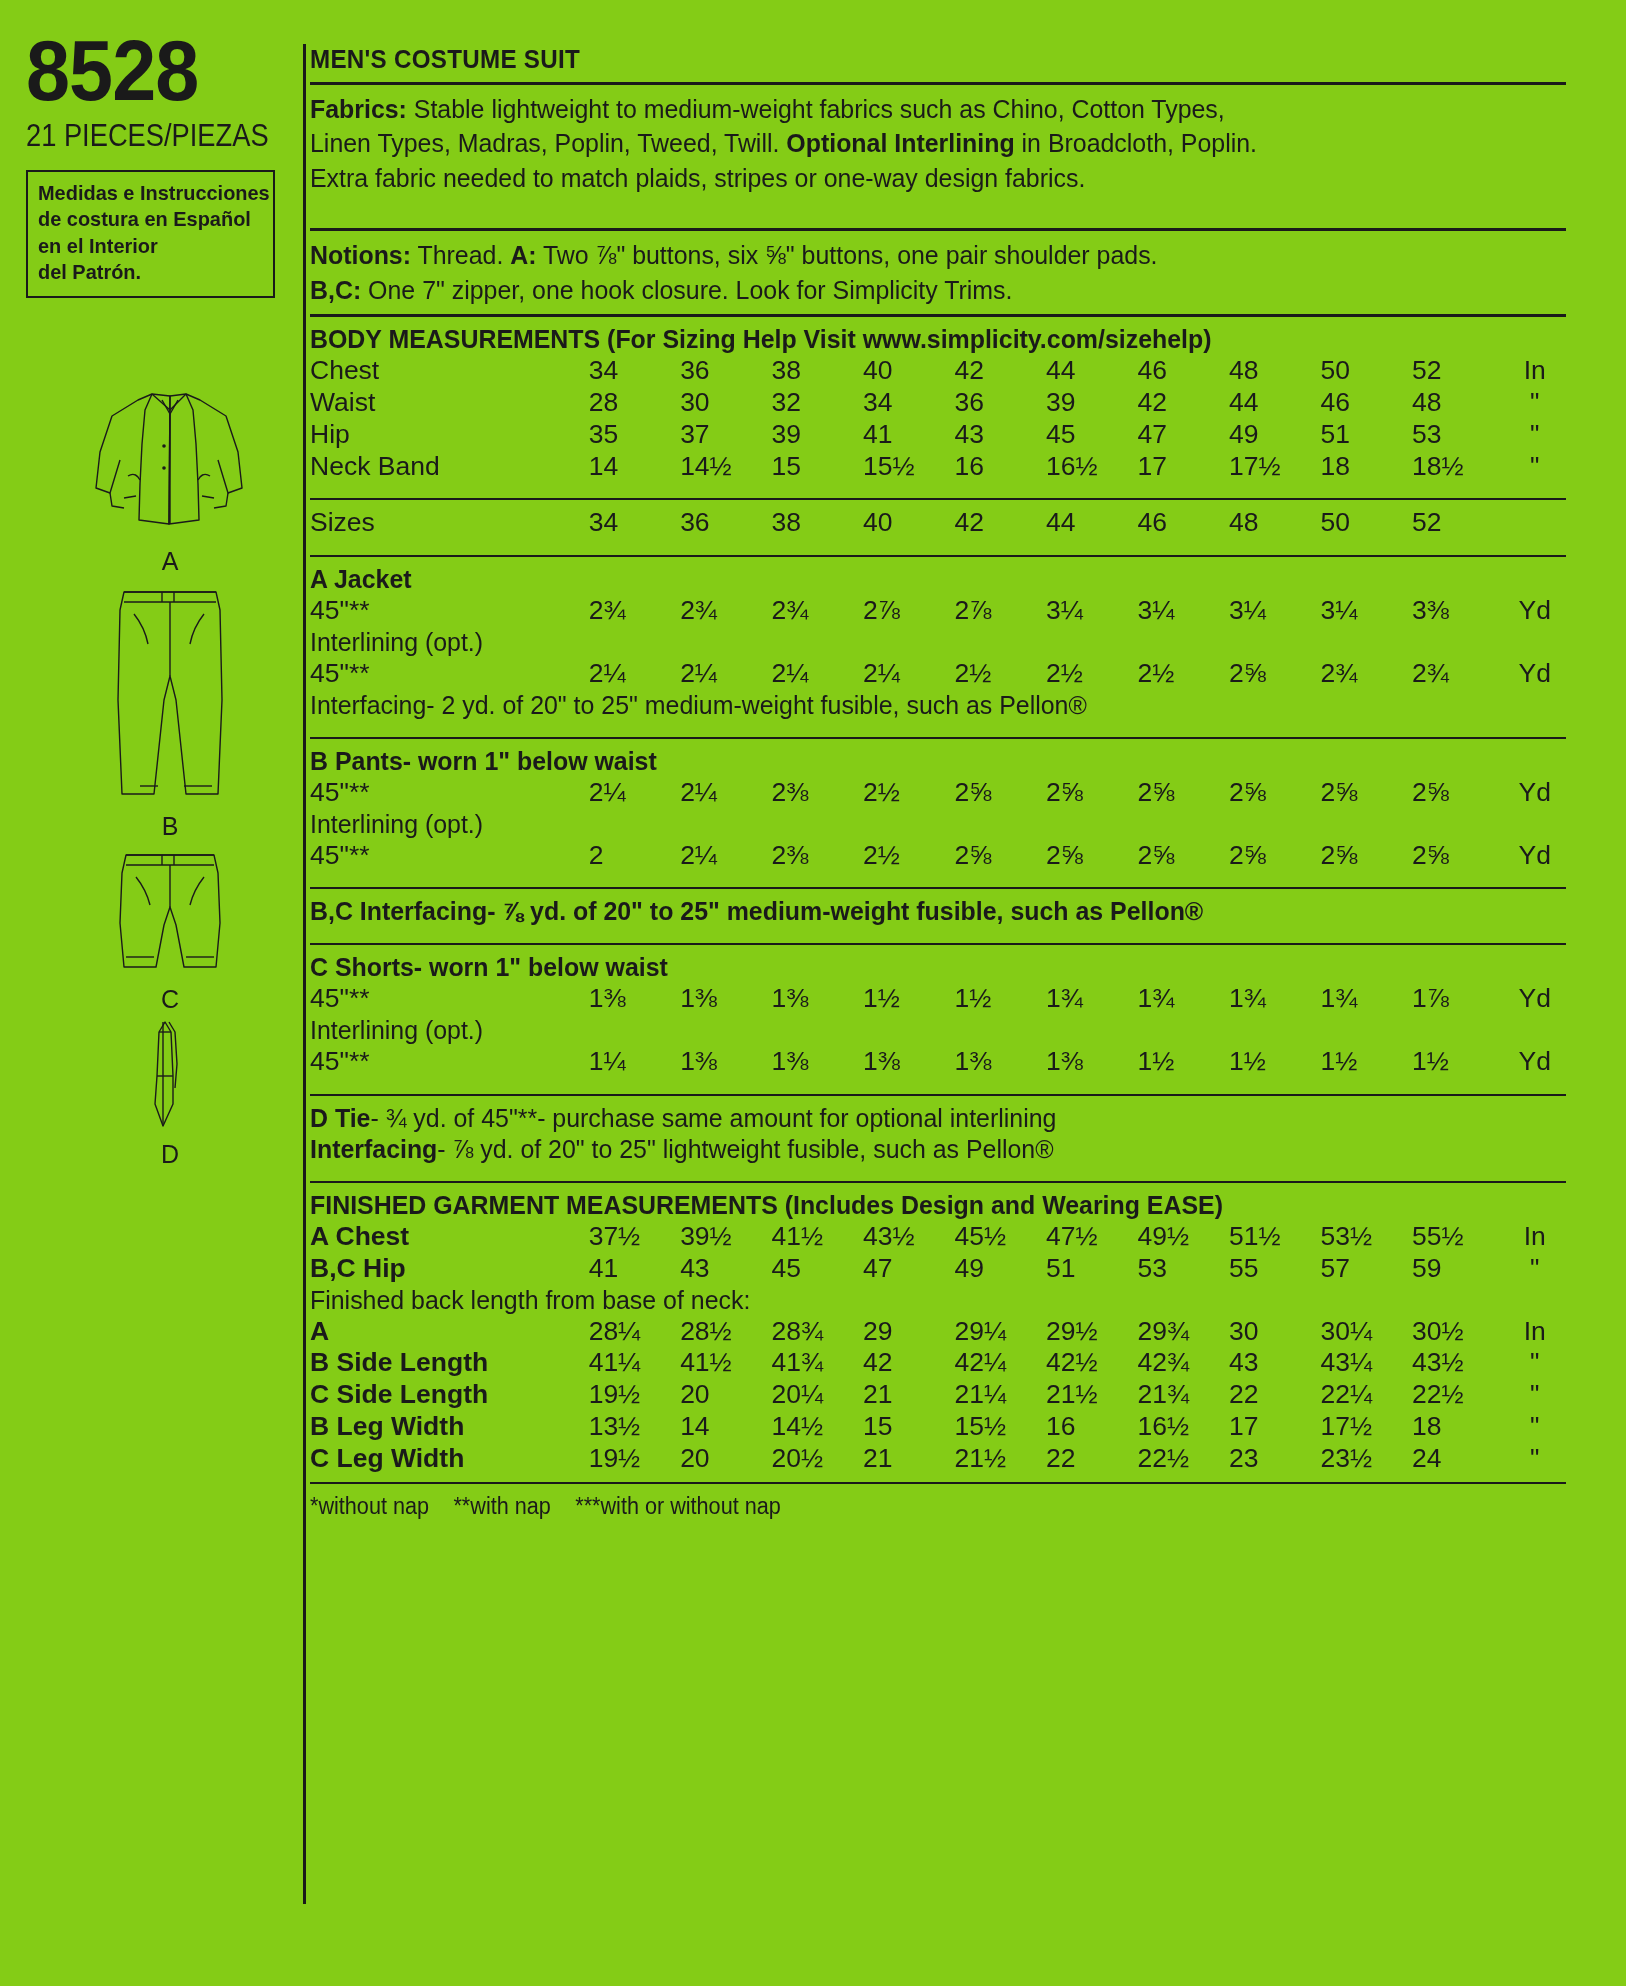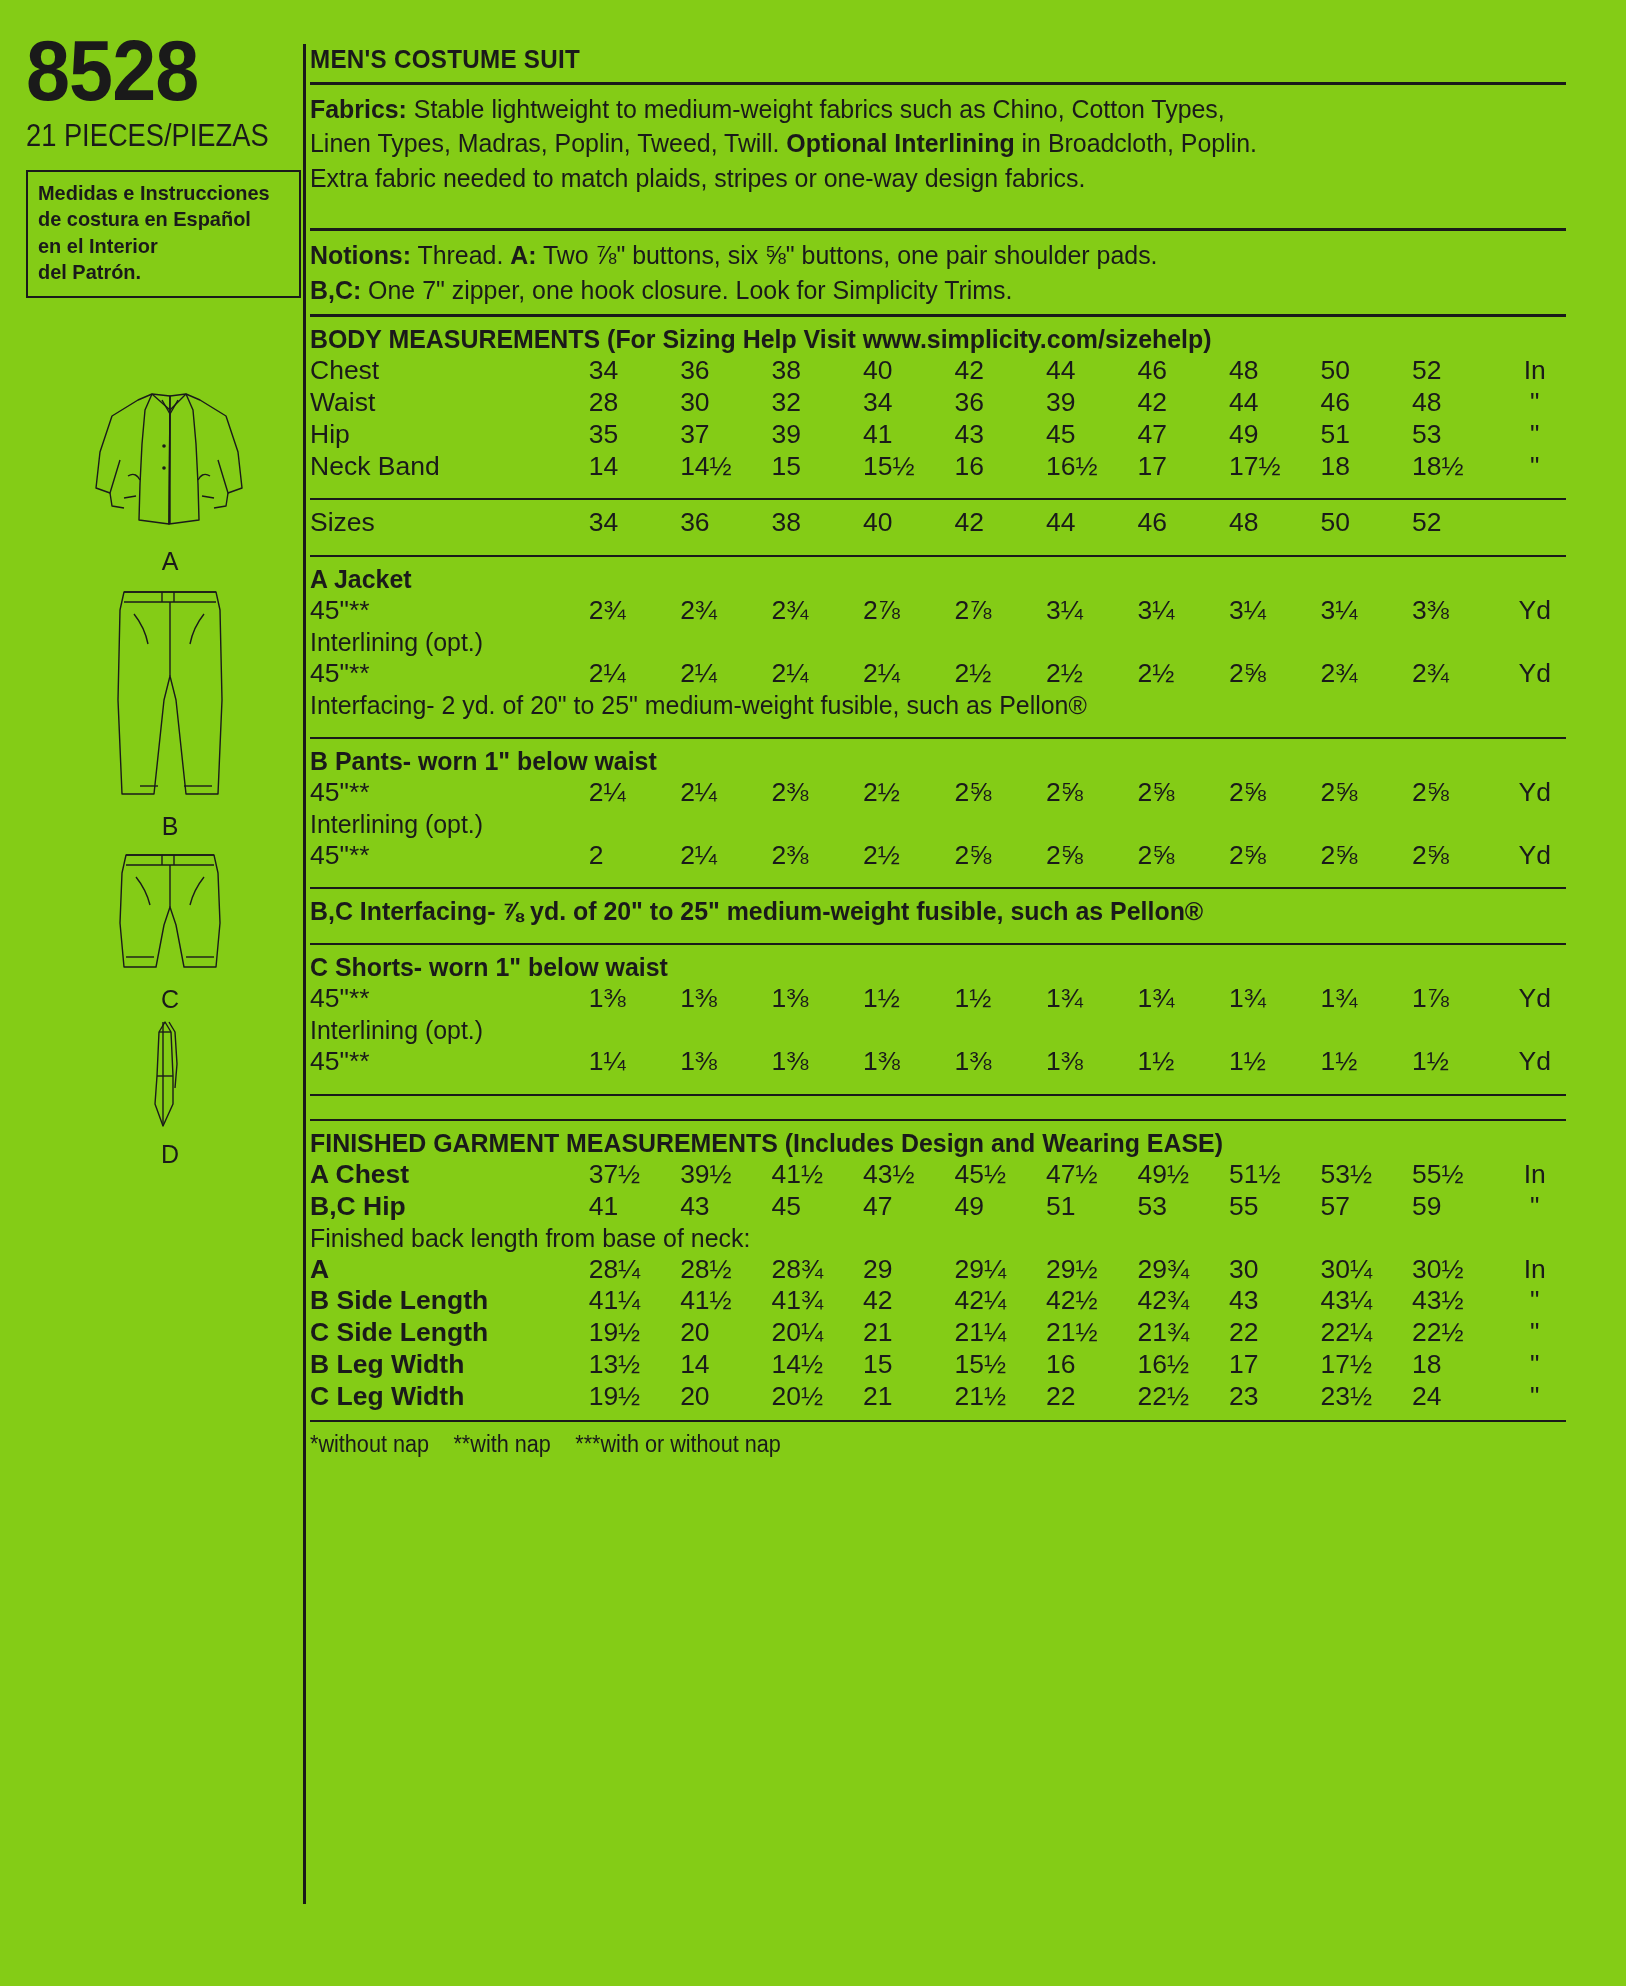--- a/index.html
+++ b/index.html
@@ -36,21 +36,21 @@
     font-size: 31px;
     font-weight: 400;
     transform: scaleX(0.88);
     transform-origin: left top;
     white-space: nowrap;
     margin-bottom: 16px;
   }
   .spanish-box {
     border: 2px solid #1a1a1a;
     padding: 8px 10px 10px 10px;
-    width: 275px;
+    width: 249px;
   }
   .spanish-box div {
     font-size: 21px;
     font-weight: 700;
     line-height: 1.26;
     transform: scaleX(0.95);
     transform-origin: left center;
     white-space: nowrap;
   }
 
@@ -487,20 +487,24 @@
           <td class="num">1½</td>
           <td class="num">1½</td>
           <td class="unit">Yd</td>
         </tr>
       </tbody>
     </table>
 
     <div class="gap-s"></div>
     <div class="rule thin"></div>
 
+    <div>
+      <div class="sub-line"><b>D Tie</b><span>- ¾ yd. of 45"**- purchase same amount for optional interlining</span></div>
+      <div class="sub-line"><b>Interfacing</b><span>- ⅞ yd. of 20" to 25" lightweight fusible, such as Pellon®</span></div>
+    </div>
 
     <div class="gap-s"></div>
     <div class="rule thin"></div>
 
     <div class="section-head">FINISHED GARMENT MEASUREMENTS (Includes Design and Wearing EASE)</div>
     <table class="meas fg-table">
       <tbody>
         <tr>
           <td class="rowlabel">A Chest</td>
           <td class="num">37½</td>

